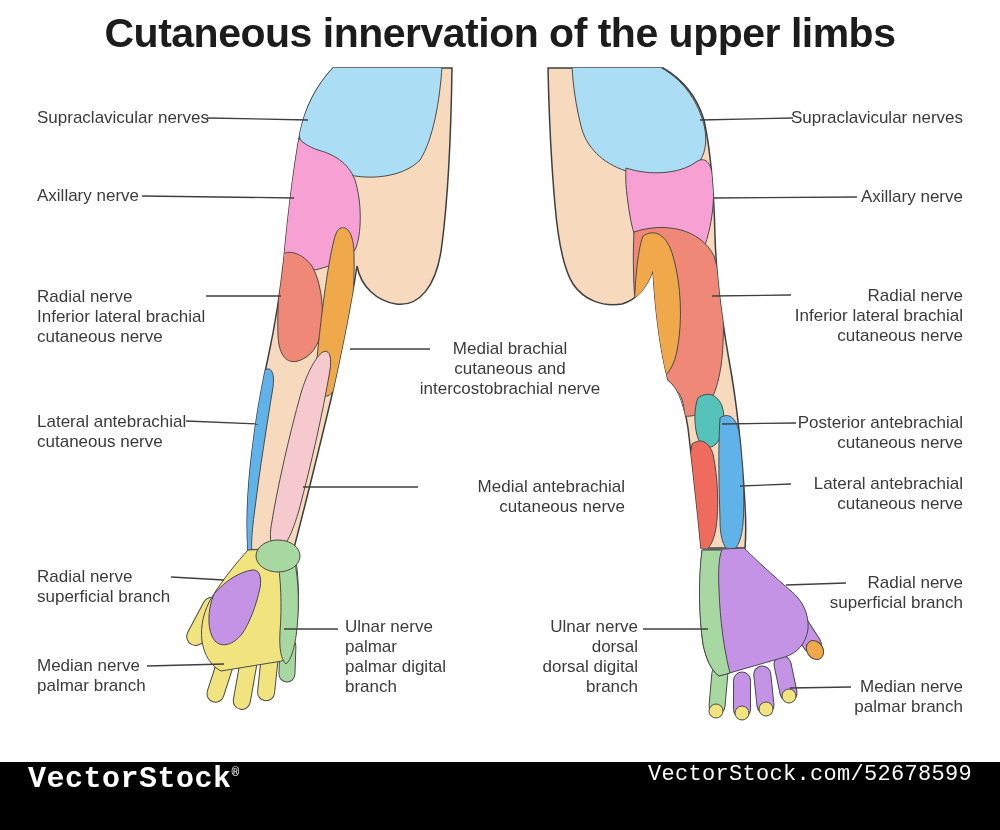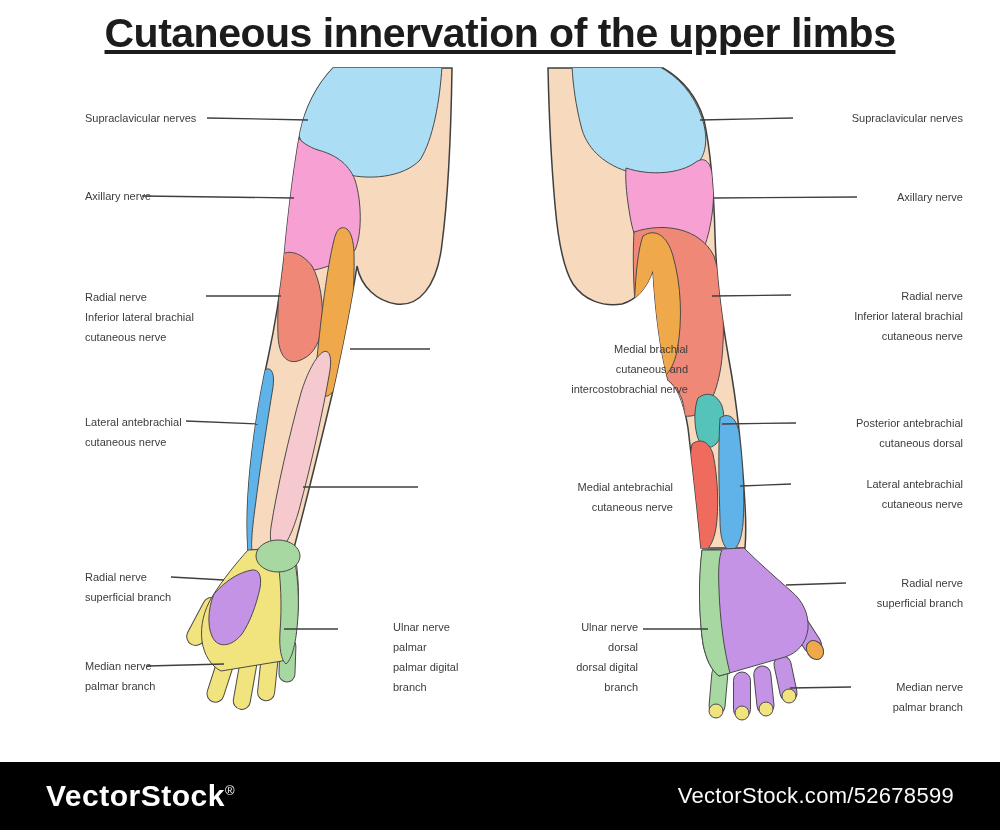--- a/index.html
+++ b/index.html
@@ -6,42 +6,40 @@
   body{
     width:1000px;height:830px;position:relative;overflow:hidden;
     background:#ffffff;
     font-family:"Liberation Sans", sans-serif;
   }
   .stage{position:absolute;inset:0;}
   .title{
     position:absolute;top:10px;left:0;width:1000px;
     text-align:center;font-size:41px;font-weight:bold;color:#1c1c1c;
     letter-spacing:-0.5px;
-    text-decoration:underline;
   }
   svg.diagram{position:absolute;top:0;left:0;}
   .lbl{
-    position:absolute;font-size:11px;line-height:20px;color:#3c3c3c;
+    position:absolute;font-size:17px;line-height:20px;color:#3c3c3c;
     white-space:pre-line;
-    margin-left:48px;
   }
   .l-left{left:37px;text-align:left;}
   .l-right{right:37px;text-align:right;}
   .ll1{top:108px;} .ll2{top:186px;} .ll3{top:287px;}
   .ll4{top:412px;} .ll5{top:567px;} .ll6{top:656px;}
-  .cl1{left:380px;width:260px;text-align:right;top:339px;}
+  .cl1{left:380px;width:260px;text-align:center;top:339px;}
   .cl2{left:375px;width:250px;text-align:right;top:477px;}
   .cl3{left:345px;text-align:left;top:617px;}
   .cl4{right:362px;text-align:right;top:617px;}
   .rl1{top:108px;} .rl2{top:187px;} .rl3{top:286px;}
   .rl4{top:413px;} .rl5{top:474px;} .rl6{top:573px;} .rl7{top:677px;}
   .footer{
     position:absolute;left:0;right:0;bottom:0;height:68px;background:#000;
-    display:flex;align-items:center;justify-content:space-between;
-    padding:0 46px;box-sizing:border-box;
+    display:flex;align-items:flex-start;justify-content:space-between;
+    padding:0 28px;box-sizing:border-box;font-family:Liberation Mono, monospace;
   }
   .brand{color:#fff;font-size:30px;font-weight:bold;letter-spacing:0.5px;}
   .brand sup{font-size:13px;font-weight:normal;}
   .credit{color:#fafafa;font-size:22px;font-weight:400;letter-spacing:0.3px;margin-left:22px;}
   .region{stroke:#4a4a4a;stroke-width:1;}
   .sil{stroke:#3f3f3f;stroke-width:1.5;}
   .leader{stroke:#3f3f3f;stroke-width:1.3;}
 </style>
 </head>
 <body>
@@ -159,21 +157,21 @@
 dorsal
 dorsal digital
 branch</div>
 
   <div class="lbl l-right rl1">Supraclavicular nerves</div>
   <div class="lbl l-right rl2">Axillary nerve</div>
   <div class="lbl l-right rl3">Radial nerve
 Inferior lateral brachial
 cutaneous nerve</div>
   <div class="lbl l-right rl4">Posterior antebrachial
-cutaneous dorsal</div>
+cutaneous nerve</div>
   <div class="lbl l-right rl5">Lateral antebrachial
 cutaneous nerve</div>
   <div class="lbl l-right rl6">Radial nerve
 superficial branch</div>
   <div class="lbl l-right rl7">Median nerve
 palmar branch</div>
 
   <div class="footer">
     <div class="brand"><span>VectorStock</span><sup>®</sup></div>
     <div class="credit">VectorStock.com/52678599</div>

